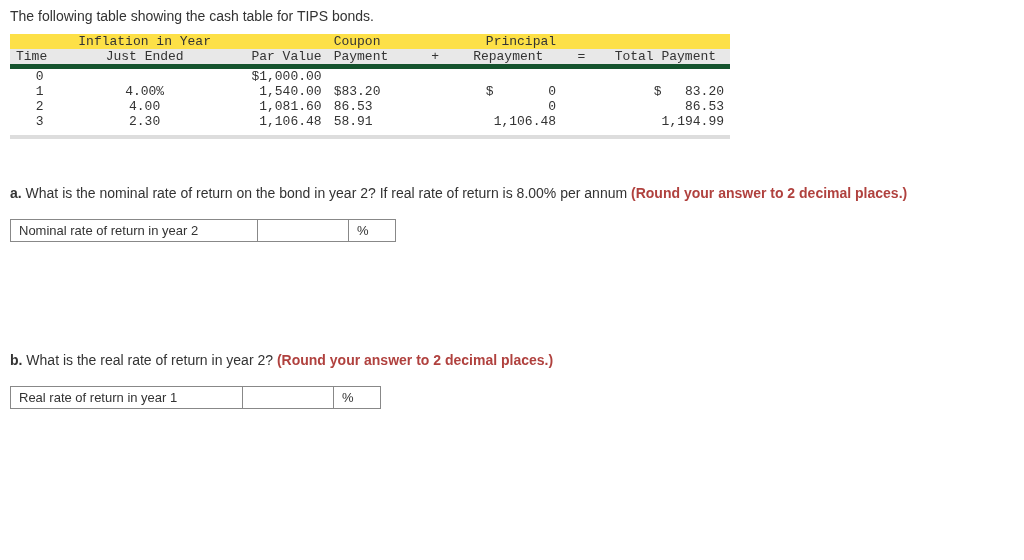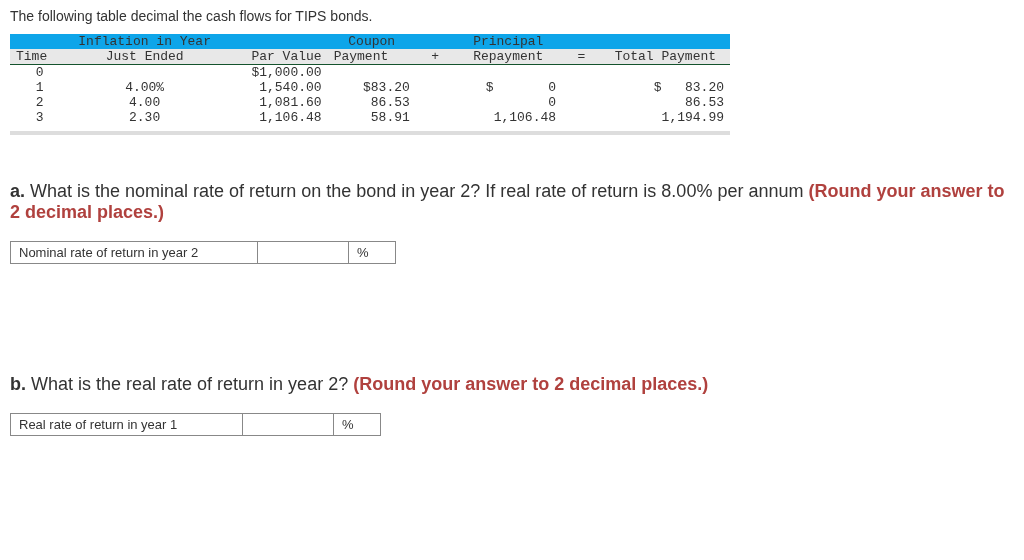--- a/index.html
+++ b/index.html
@@ -21,36 +21,36 @@
     width: 720px;
     margin-bottom: 6px;
   }
   .data-table td, .data-table th {
     padding: 0 6px;
     font-weight: normal;
     white-space: pre;
   }
   .hdr-row td {
     background: #e8e8e8;
-    border-bottom: 1px solid #14532d;
+    border-bottom: 5px solid #14532d;
   }
-  .top-gray td { background:#0ea5e9; }
+  .top-gray td { background:#fde047; }
   .col-time { text-align: left; width: 50px;}
   .col-infl { text-align: center; width: 140px;}
   .col-par { text-align: right; width: 100px;}
-  .col-coupon { text-align: right; width: 80px;}
+  .col-coupon { text-align: left; width: 80px;}
   .col-plus { text-align: center; width: 30px;}
   .col-princ { text-align: right; width: 100px;}
   .col-eq { text-align: center; width: 30px;}
   .col-total { text-align: right; width: 120px;}
   .tbl-wrap { border-bottom: 4px solid #ddd; width:720px; }
   .question {
     margin-top: 46px;
     margin-bottom: 18px;
-    font-size: 18px;
+    font-size: 14px;
   }
   .question b.part { font-weight: bold; }
   .question b.hint { color: #b0413e; }
   .answer-box {
     border-collapse: collapse;
   }
   .answer-box td {
     border: 1px solid #888;
     padding: 3px 8px;
     font-size: 13px;
@@ -71,32 +71,32 @@
     padding: 2px 4px;
   }
   .answer-box .unit-cell {
     width: 30px;
     text-align: left;
   }
 </style>
 </head>
 <body>
 
-<div class="intro">The following table decimal the cash flows for TIPS bonds.</div>
+<div class="intro">The following table showing the cash table for TIPS bonds.</div>
 
 <div class="tbl-wrap">
 <table class="data-table">
   <tbody>
         <tr class="top-gray">
     <td class="col-time"></td>
     <td class="col-infl">Inflation in Year</td>
     <td class="col-par"></td>
-    <td class="col-coupon" style="text-align:center">Coupon</td>
+    <td class="col-coupon" style="text-align:left">Coupon</td>
     <td class="col-plus"></td>
-    <td class="col-princ" style="text-align:center">Principal</td>
+    <td class="col-princ" style="">Principal</td>
     <td class="col-eq"></td>
     <td class="col-total"></td>
   </tr>
   <tr class="hdr-row">
     <td class="col-time">Time</td>
     <td class="col-infl">Just Ended</td>
     <td class="col-par">Par Value</td>
     <td class="col-coupon" style="text-align:left">Payment</td>
     <td class="col-plus">+</td>
     <td class="col-princ" style="text-align:center">Repayment</td>

